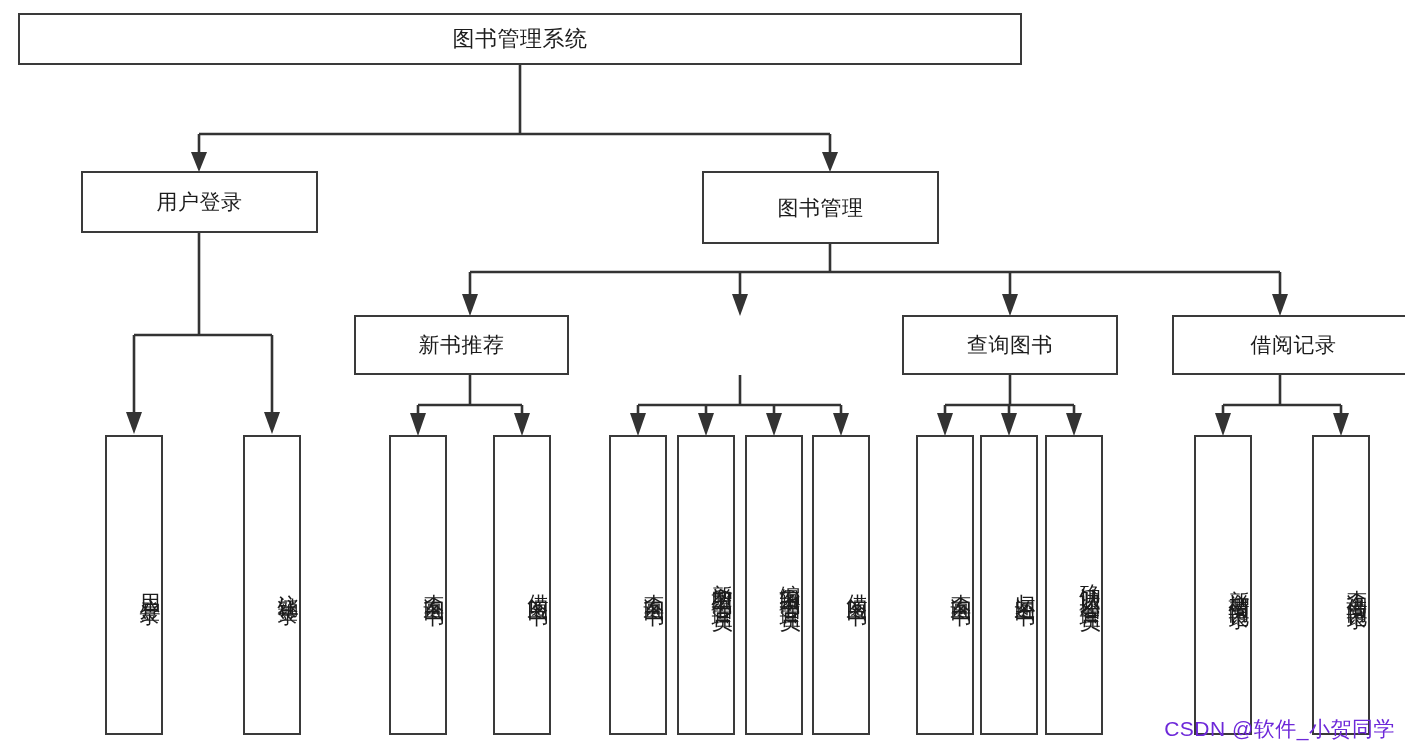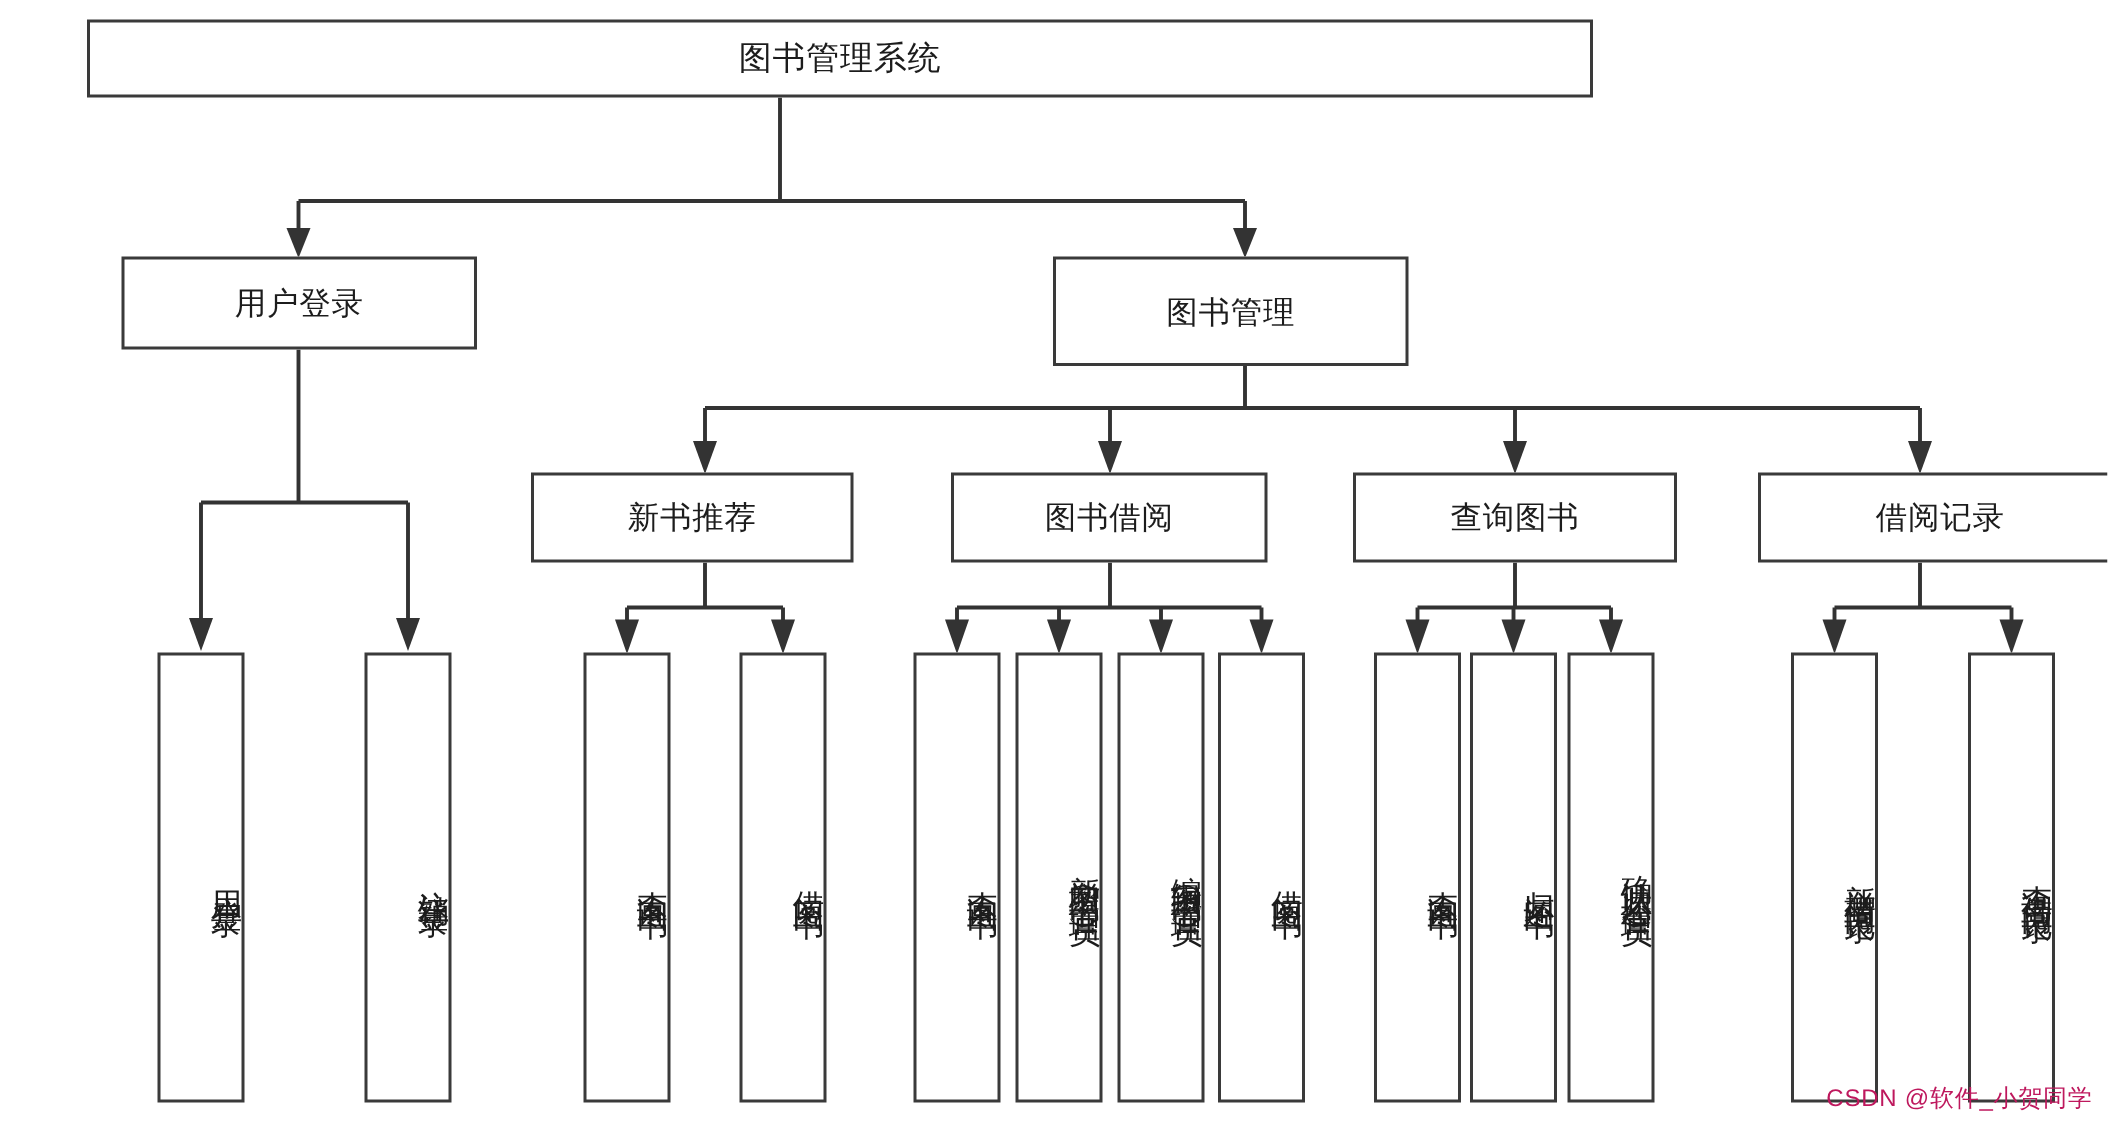--- a/index.html
+++ b/index.html
@@ -58,22 +58,22 @@
     stroke-width: 2.6;
     fill: none;
   }
   .ahead {
     fill: #333333;
   }
   #watermark {
     position: absolute;
     right: 10px;
     bottom: 4px;
-    font-size: 16px;
-    color: #be185d;
+    font-size: 21px;
+    color: #6d28d9;
     letter-spacing: 0.5px;
     user-select: none;
   }
 </style>
 </head>
 <body>
 
 <div id="canvas">
 
   <svg class="links" viewBox="0 0 1405 747">
@@ -131,37 +131,34 @@
     <polygon class="ahead" points="1074,436 1066,413 1082,413"></polygon>
 
     <path class="lk" d="M 1280 375 L 1280 405"></path>
     <path class="lk" d="M 1223 405 L 1341 405"></path>
     <path class="lk" d="M 1223 405 L 1223 420"></path>
     <path class="lk" d="M 1341 405 L 1341 420"></path>
     <polygon class="ahead" points="1223,436 1215,413 1231,413"></polygon>
     <polygon class="ahead" points="1341,436 1333,413 1349,413"></polygon>
   </svg>
 
-  <div class="node horiz root" style="left:18px; top:13px; width:1004px; height:52px;margin-left:40px;">
+  <div class="node horiz root" style="left:18px; top:13px; width:1004px; height:52px;">
     <span>图书管理系统</span>
   </div>
 
   <div class="node horiz" style="left:81px; top:171px; width:237px; height:62px;">
     <span>用户登录</span>
   </div>
   <div class="node horiz" style="left:686px; top:171px; width:237px; height:73px;margin-left:16px;">
     <span>图书管理</span>
   </div>
 
   <div class="node horiz" style="left:354px; top:315px; width:215px; height:60px;">
     <span>新书推荐</span>
   </div>
-  <div class="node horiz" style="left:634px; top:315px; width:211px; height:60px;">
-    <span>图书借阅</span>
-  </div>
   <div class="node horiz" style="left:902px; top:315px; width:216px; height:60px;">
     <span>查询图书</span>
   </div>
   <div class="node horiz" style="left:1172px; top:315px; width:243px; height:60px;">
     <span>借阅记录</span>
   </div>
 
   <div class="node vert" style="left:105px; top:435px; width:58px; height:300px;">
     <span>用户登录</span>
   </div>

